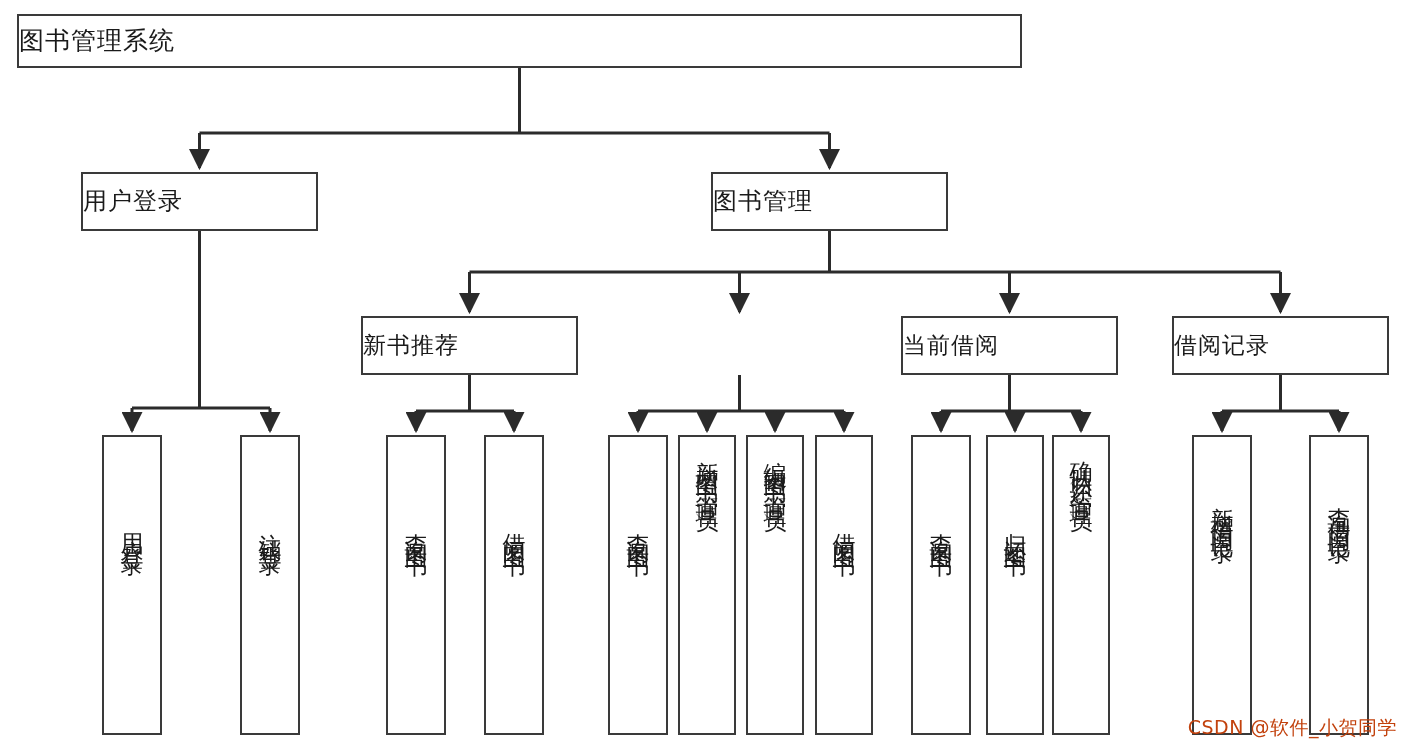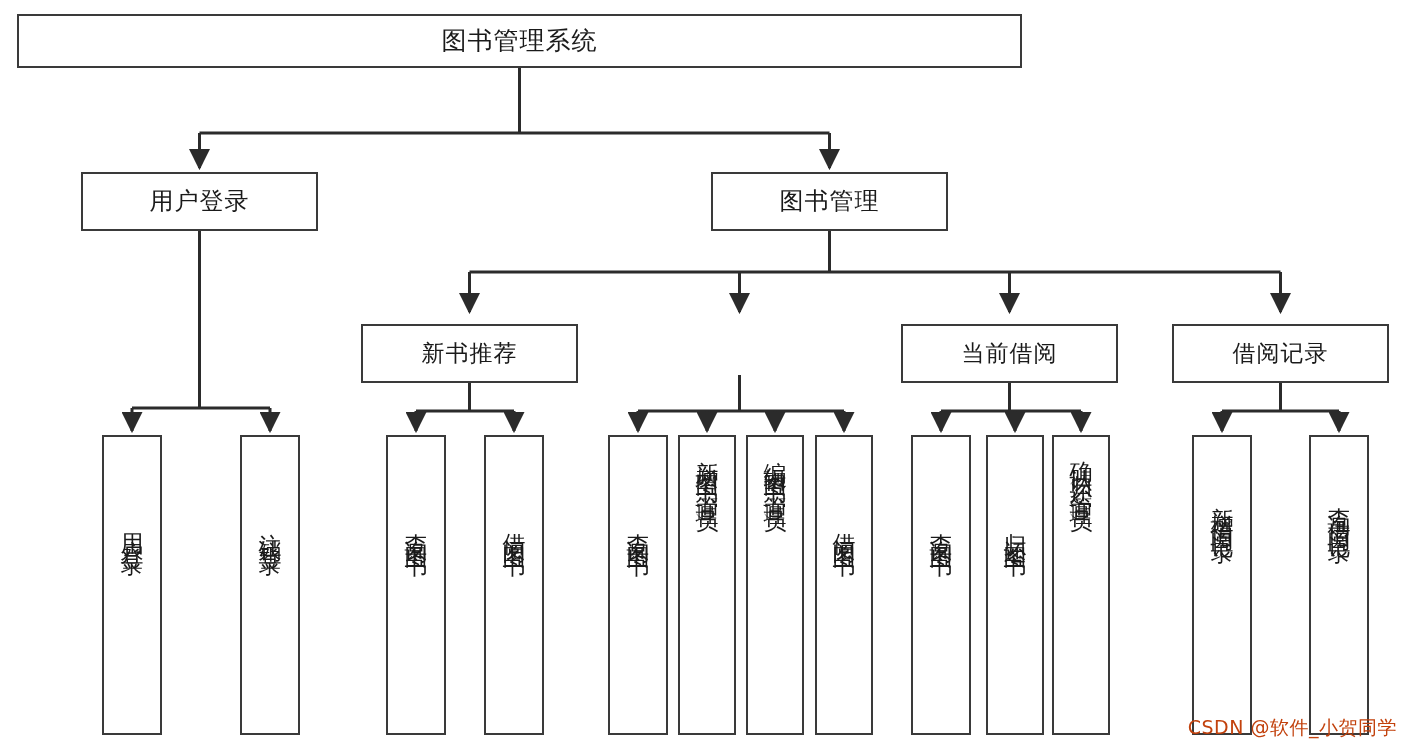--- a/index.html
+++ b/index.html
@@ -26,32 +26,30 @@
     height: 747px;
     pointer-events: none;
   }
   .node {
     position: absolute;
     box-sizing: border-box;
     background: #ffffff;
     border: 2px solid #3a3a3a;
     display: flex;
     align-items: center;
-    justify-content: center;
     color: #1a1a1a;
   }
   .node.root {
     font-size: 25px;
   }
   .node.lvl2 {
     font-size: 24px;
   }
   .node.lvl3 {
     font-size: 23px;
-    margin-top: 8px;
   }
   .node-label {
     letter-spacing: 1px;
     line-height: 1.1;
     white-space: nowrap;
   }
   
   .node.leaf {
     align-items: flex-start;
     justify-content: center;

